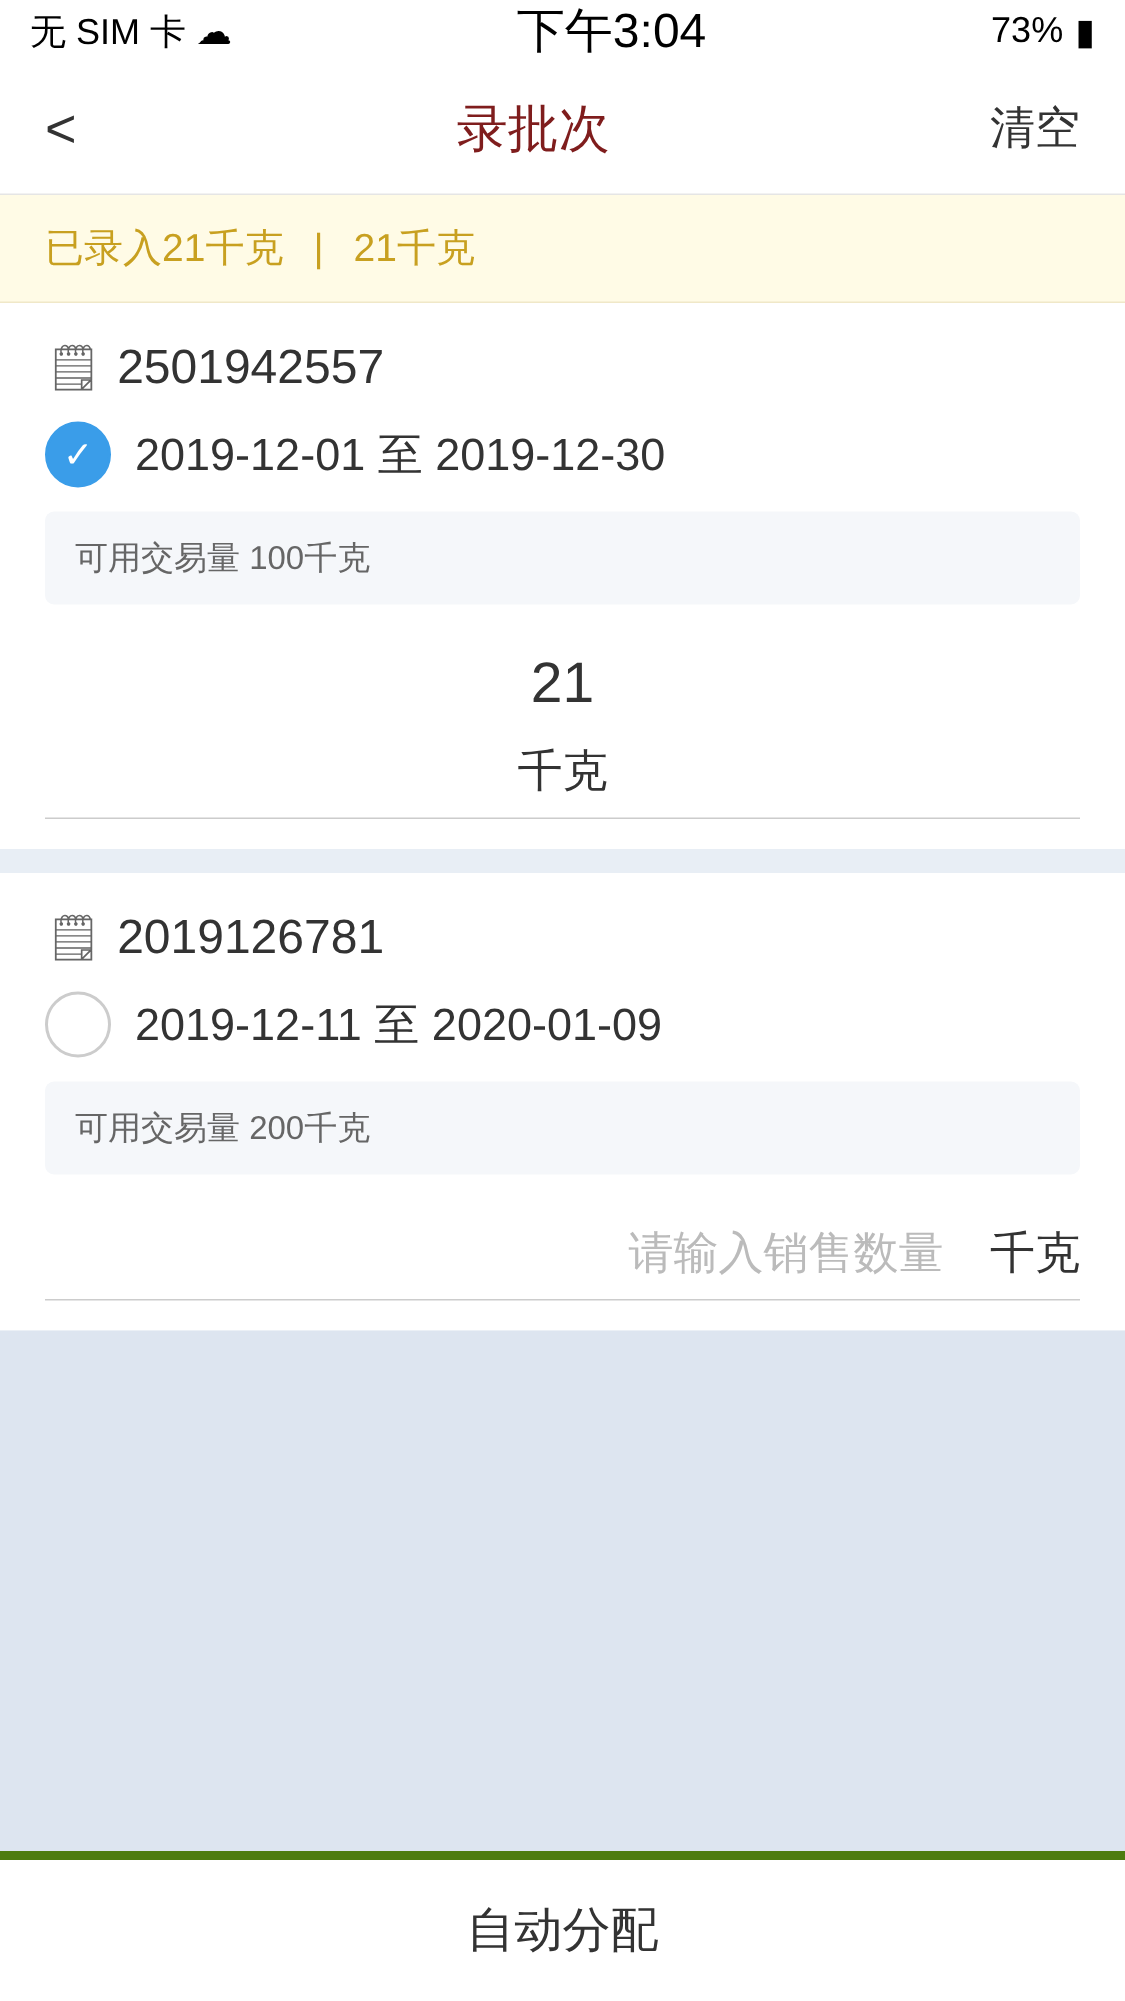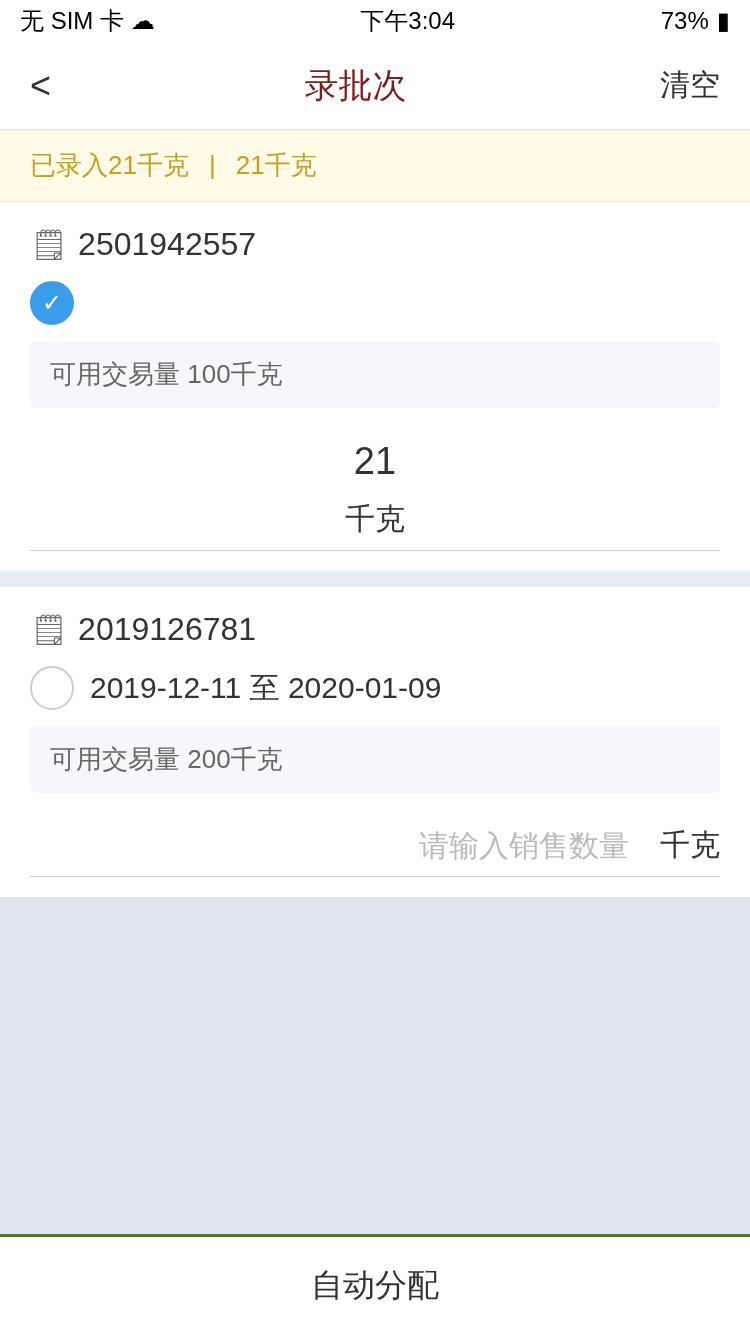--- a/index.html
+++ b/index.html
@@ -24,21 +24,21 @@
       padding: 0 20px;
       font-size: 24px;
       color: #000;
     }
     .status-left {
       display: flex;
       align-items: center;
       gap: 8px;
     }
     .status-center {
-      font-size: 24px;
+      font-size: 32px;
       font-weight: 500;
     }
     .status-right {
       display: flex;
       align-items: center;
       gap: 8px;
       font-size: 24px;
     }
 
     
@@ -142,21 +142,21 @@
     .date-range {
       font-size: 30px;
       color: #333;
     }
 
     .avail-box {
       margin: 8px 30px 16px 30px;
       background: #f5f7fa;
       border-radius: 6px;
       padding: 16px 20px;
-      font-size: 26px;
+      font-size: 22px;
       color: #666;
     }
 
     
     .quantity-row {
       display: flex;
       align-items: center;
       justify-content: flex-end;
       padding: 16px 30px 0 30px;
       gap: 16px;
@@ -225,21 +225,21 @@
     .btn-auto {
       flex: 1;
       display: flex;
       align-items: center;
       justify-content: center;
       font-size: 32px;
       color: #333;
       background: #fff;
       border: none;
       cursor: pointer;
-      border-top: 3px solid #4d7c0f;
+      border-top: 6px solid #4d7c0f;
     }
     .btn-confirm {
       flex: 1;
       display: flex;
       align-items: center;
       justify-content: center;
       font-size: 32px;
       color: #fff;
       background: #3a9de9;
       border: none;
@@ -293,20 +293,21 @@
 
     <div class="card">
       <div class="card-header">
         <span class="card-icon">🗒</span>
         <span class="card-id">2501942557</span>
       </div>
       <div class="card-row">
         <div class="radio-circle checked">
           <span class="radio-check">✓</span>
         </div>
+        <span class="date-range">2019-12-01 至 2019-12-30</span>
       </div>
       <div class="avail-box">可用交易量 100千克</div>
       <div class="quantity-row">
         <span class="qty-value">21</span>
         <span class="qty-unit">千克</span>
       </div>
       <div class="qty-underline"></div>
     </div>
 
     <div class="section-separator"></div>

